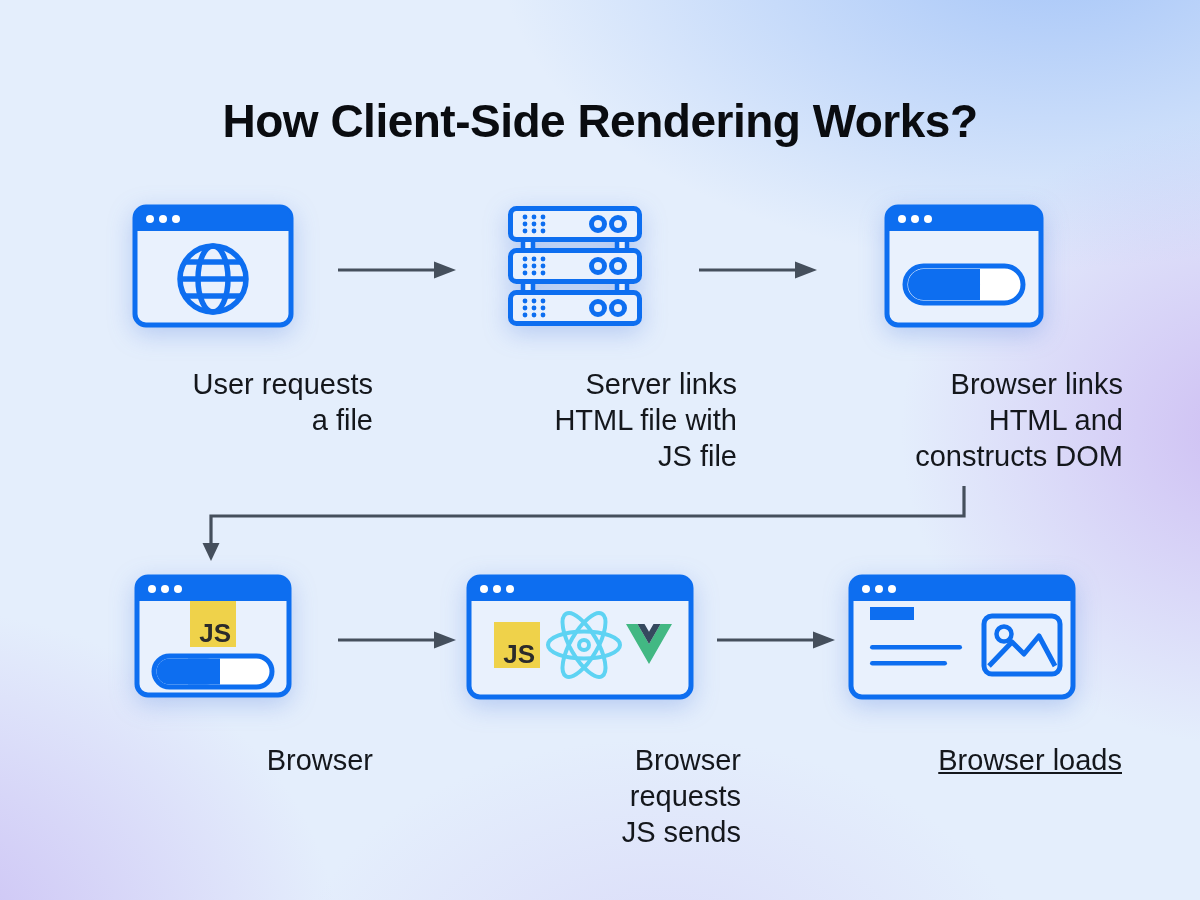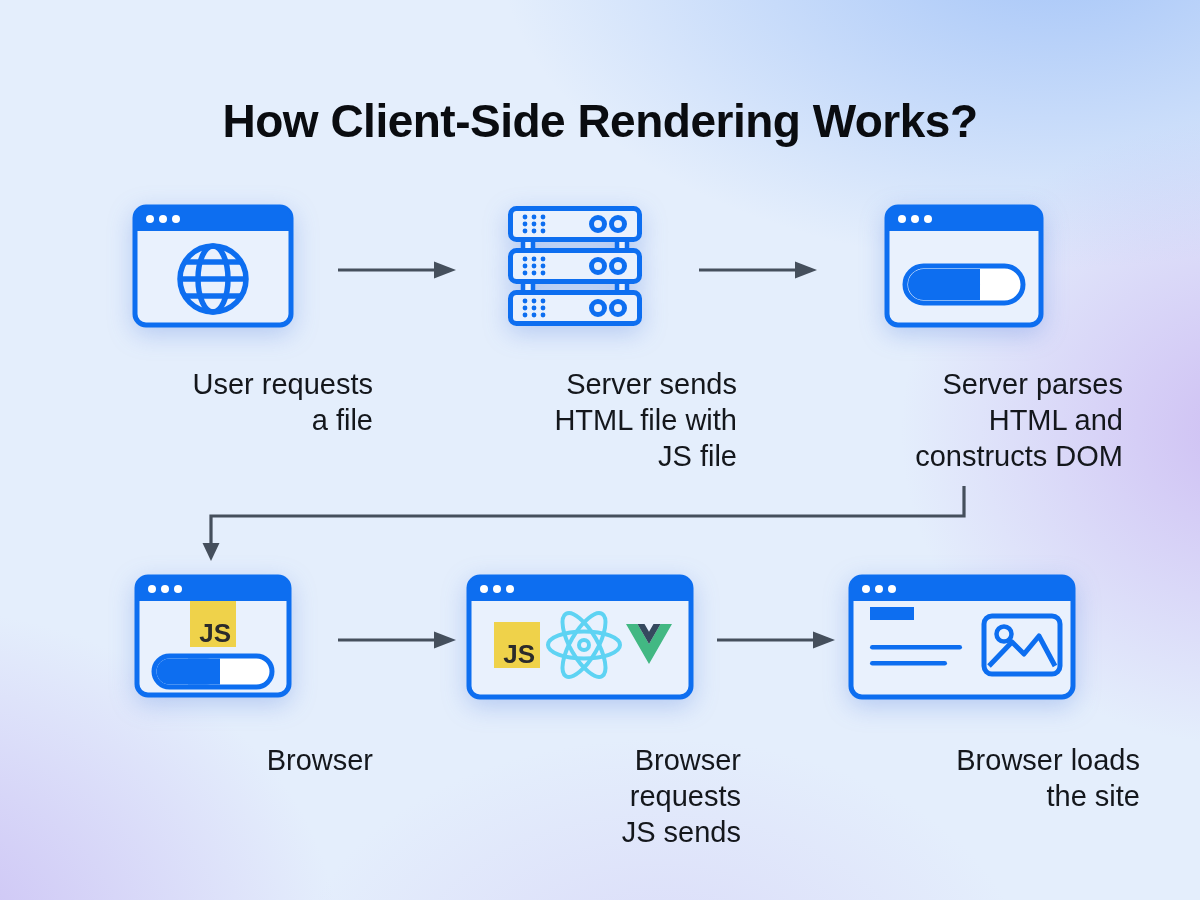--- a/index.html
+++ b/index.html
@@ -156,26 +156,26 @@
         <rect x="60" y="65" width="36" height="31" class="f-acc"></rect>
       </g>
     </svg>
   </div>
 
   <div class="step-label" style="left:53px;top:366px;">
     <div>User requests</div>
     <div>a file</div>
   </div>
   <div class="step-label" style="left:417px;top:366px;">
-    <div>Server sends</div>
+    <div>Server links</div>
     <div>HTML file with</div>
     <div>JS file</div>
   </div>
   <div class="step-label" style="left:803px;top:366px;">
-    <div>Server parses</div>
+    <div>Browser links</div>
     <div>HTML and</div>
     <div>constructs DOM</div>
   </div>
 
   <div class="connector">
     <svg width="1200" height="900" viewBox="0 0 1200 900">
       <polyline points="964,486 964,516 211,516 211,545" class="s-arrow" stroke-width="3.2"></polyline>
       <polygon points="202.5,543 219.5,543 211,561" class="f-arrow"></polygon>
     </svg>
   </div>
@@ -257,18 +257,17 @@
   </div>
 
   <div class="step-label" style="left:53px;top:742px;">
     <div>Browser</div>
   </div>
   <div class="step-label" style="left:421px;top:742px;">
     <div>Browser</div>
     <div>requests</div>
     <div>JS sends</div>
   </div>
-  <div class="step-label" style="left:820px;top:742px;">
+  <div class="step-label" style="left:802px;top:742px;text-decoration:underline;">
     <div>Browser loads</div>
-    <div>the site</div>
   </div>
 
 </div>
 
 </body></html>

